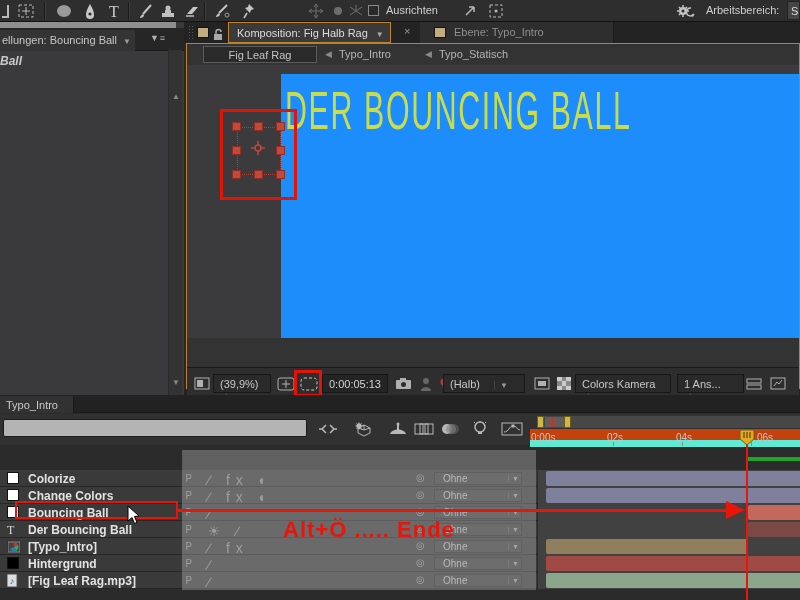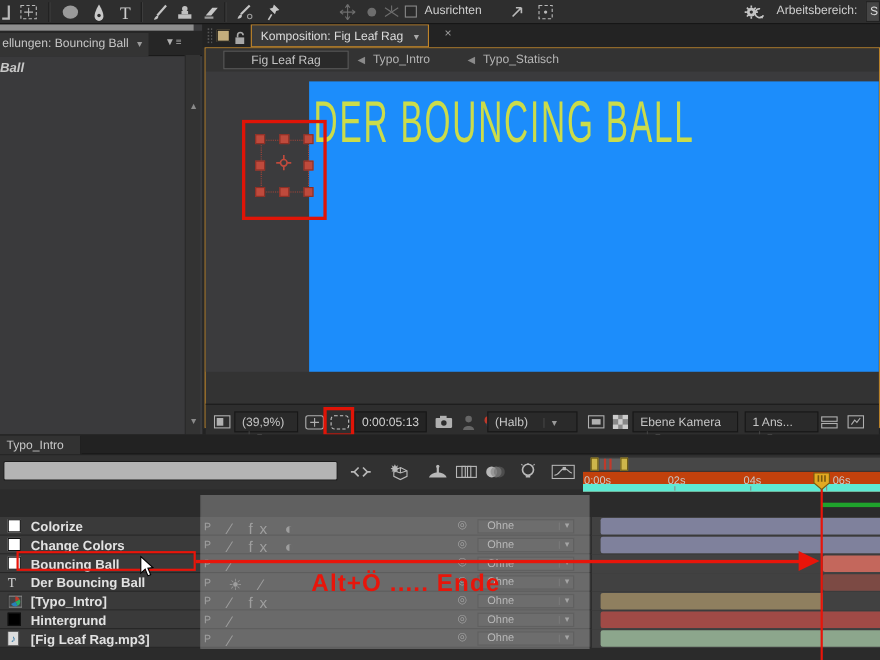--- a/index.html
+++ b/index.html
@@ -237,22 +237,26 @@
 <div class="abs" id="comp-panel">
   <div id="comp-tabbar">
     <span class="grip"></span>
     <span class="swatch-tan" style="left:13px; top:5px;"></span>
     <span class="tool" style="left:26px; top:2px; width:16px;">
         <svg width="12" height="13">
           <rect x="2" y="6" width="8" height="6" fill="#a8a8a8"></rect>
           <path d="M4 6 V4 a2.5 2.5 0 0 1 5 0" stroke="#a8a8a8" fill="none" stroke-width="1.5"></path>
         </svg>
       </span>
-    <div id="comp-tab-active"><span>Komposition: Fig Leaf Rag</span><span class="dd-arrow">▼</span></div>
+    <div id="comp-tab-active"><span>Komposition: Fig Halb Rag</span><span class="dd-arrow">▼</span></div>
     <span id="comp-tab-close">×</span>
+    <div id="layer-tab-zone">
+      <span class="swatch-tan" style="left:14px; top:5px;"></span>
+      <span id="layer-tab-label">Ebene: Typo_Intro</span>
+    </div>
   </div>
 
   <div id="comp-content">
 
     <div id="breadcrumb">
       <span id="bc-current">Fig Leaf Rag</span>
       <span class="bc-arrow" style="left:138px">◀</span>
       <span class="bc-item" style="left:152px">Typo_Intro</span>
       <span class="bc-arrow" style="left:238px">◀</span>
       <span class="bc-item" style="left:252px">Typo_Statisch</span>
@@ -330,21 +334,21 @@
       <span class="vpc vp-icon" style="left:366px">
           <svg width="14" height="13">
             <rect x="0" y="0" width="14" height="13" fill="#888"></rect>
             <rect x="0" y="0" width="5" height="4" fill="#ccc"></rect>
             <rect x="9" y="0" width="5" height="4" fill="#ccc"></rect>
             <rect x="5" y="4" width="4" height="5" fill="#ccc"></rect>
             <rect x="0" y="9" width="5" height="4" fill="#ccc"></rect>
             <rect x="9" y="9" width="5" height="4" fill="#ccc"></rect>
           </svg>
         </span>
-      <span class="vpc vp-dd" style="left:388px; width:96px;"><span>Ebene Kamera</span><span class="dd-arrow">▼</span></span>
+      <span class="vpc vp-dd" style="left:388px; width:96px;"><span>Colors Kamera</span><span class="dd-arrow">▼</span></span>
       <span class="vpc vp-dd" style="left:490px; width:67px;"><span>1 Ans...</span><span class="dd-arrow">▼</span></span>
       <span class="vpc vp-icon" style="left:556px">
           <svg width="16" height="13">
             <rect x="1" y="2" width="14" height="4" fill="none" stroke="#b0b0b0"></rect>
             <rect x="1" y="8" width="14" height="4" fill="none" stroke="#b0b0b0"></rect>
           </svg>
         </span>
       <span class="vpc vp-icon" style="left:580px">
           <svg width="16" height="13">
             <rect x="1" y="1" width="14" height="11" fill="none" stroke="#b0b0b0"></rect>

